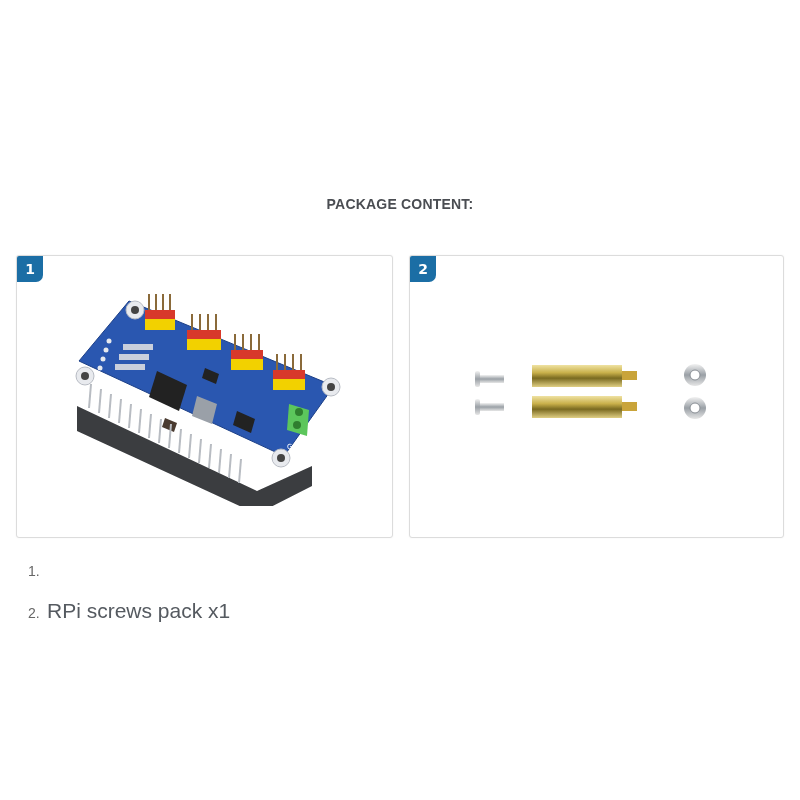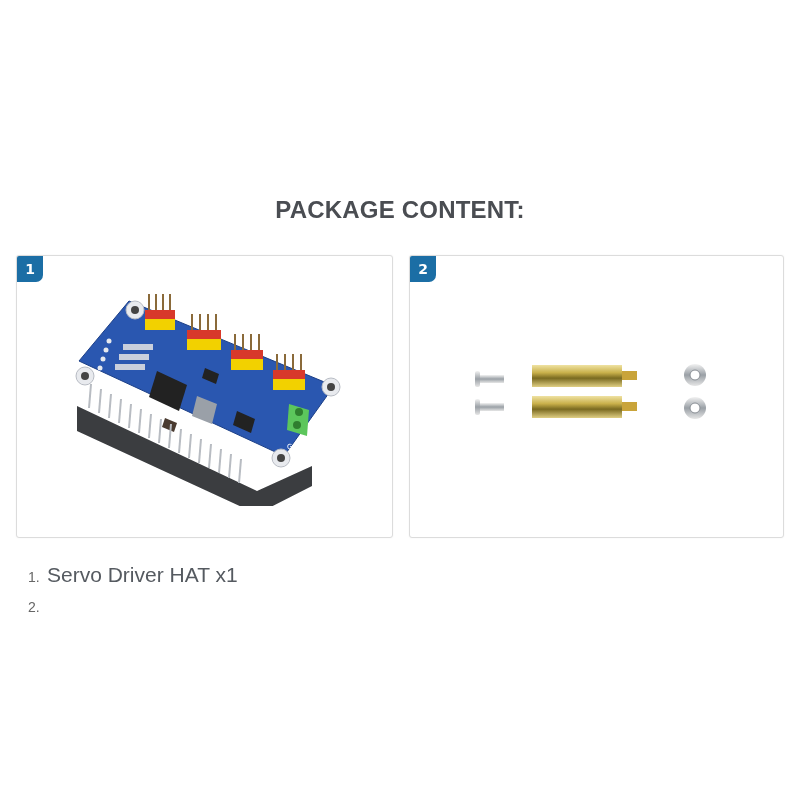--- a/index.html
+++ b/index.html
@@ -13,21 +13,21 @@
       position: relative;
       overflow: hidden;
       font-family: "Liberation Sans", sans-serif;
     }
     .heading {
       position: absolute;
       left: 0;
       top: 196px;
       width: 800px;
       text-align: center;
-      font-size: 24px;
+      font-size: 14px;
       font-weight: bold;
       color: #4a4d52;
       letter-spacing: 0.2px;
     }
     .card {
       position: absolute;
       top: 255px;
       height: 281px;
       background: #ffffff;
       border: 1px solid #dcdcdc;
@@ -239,18 +239,18 @@
         <circle cx="230" cy="57" r="11" fill="url(#steel)"></circle>
         <circle cx="230" cy="57" r="5" fill="#fff" stroke="#8a8f95"></circle>
       </g>
     </svg>
   </div>
 </div>
 
 <ul class="items-list">
   <li>
     <span class="num">1.</span>
-    <span class="txt">Servo Driver HAT x1</span>
   </li>
   <li>
     <span class="num">2.</span>
+    <span class="txt">RPi screws pack x1</span>
   </li>
 </ul>
 
 </body></html>

